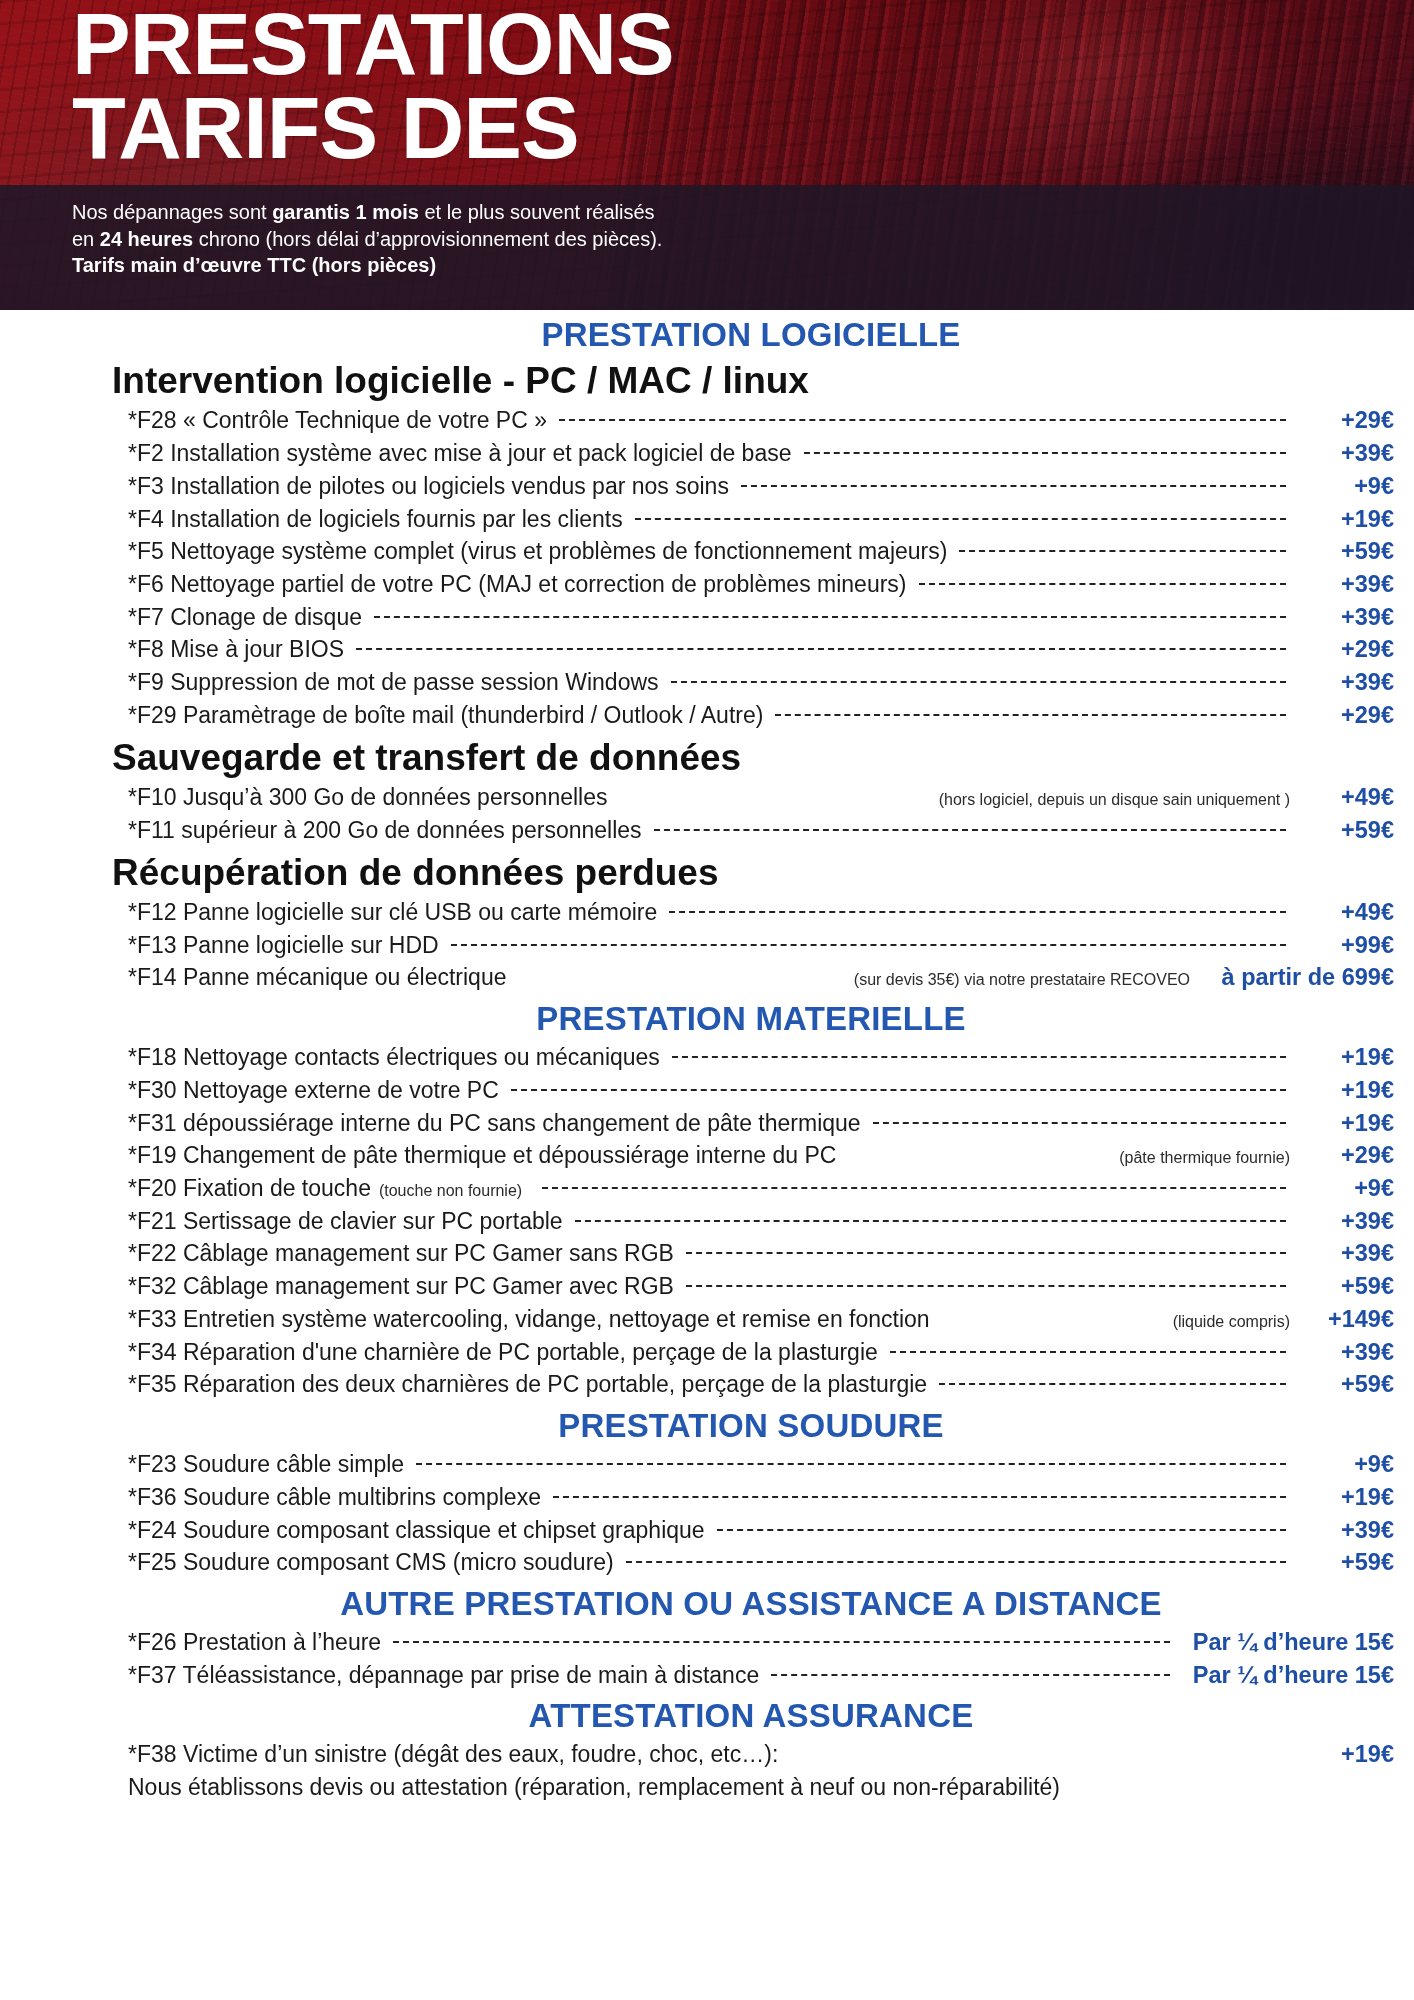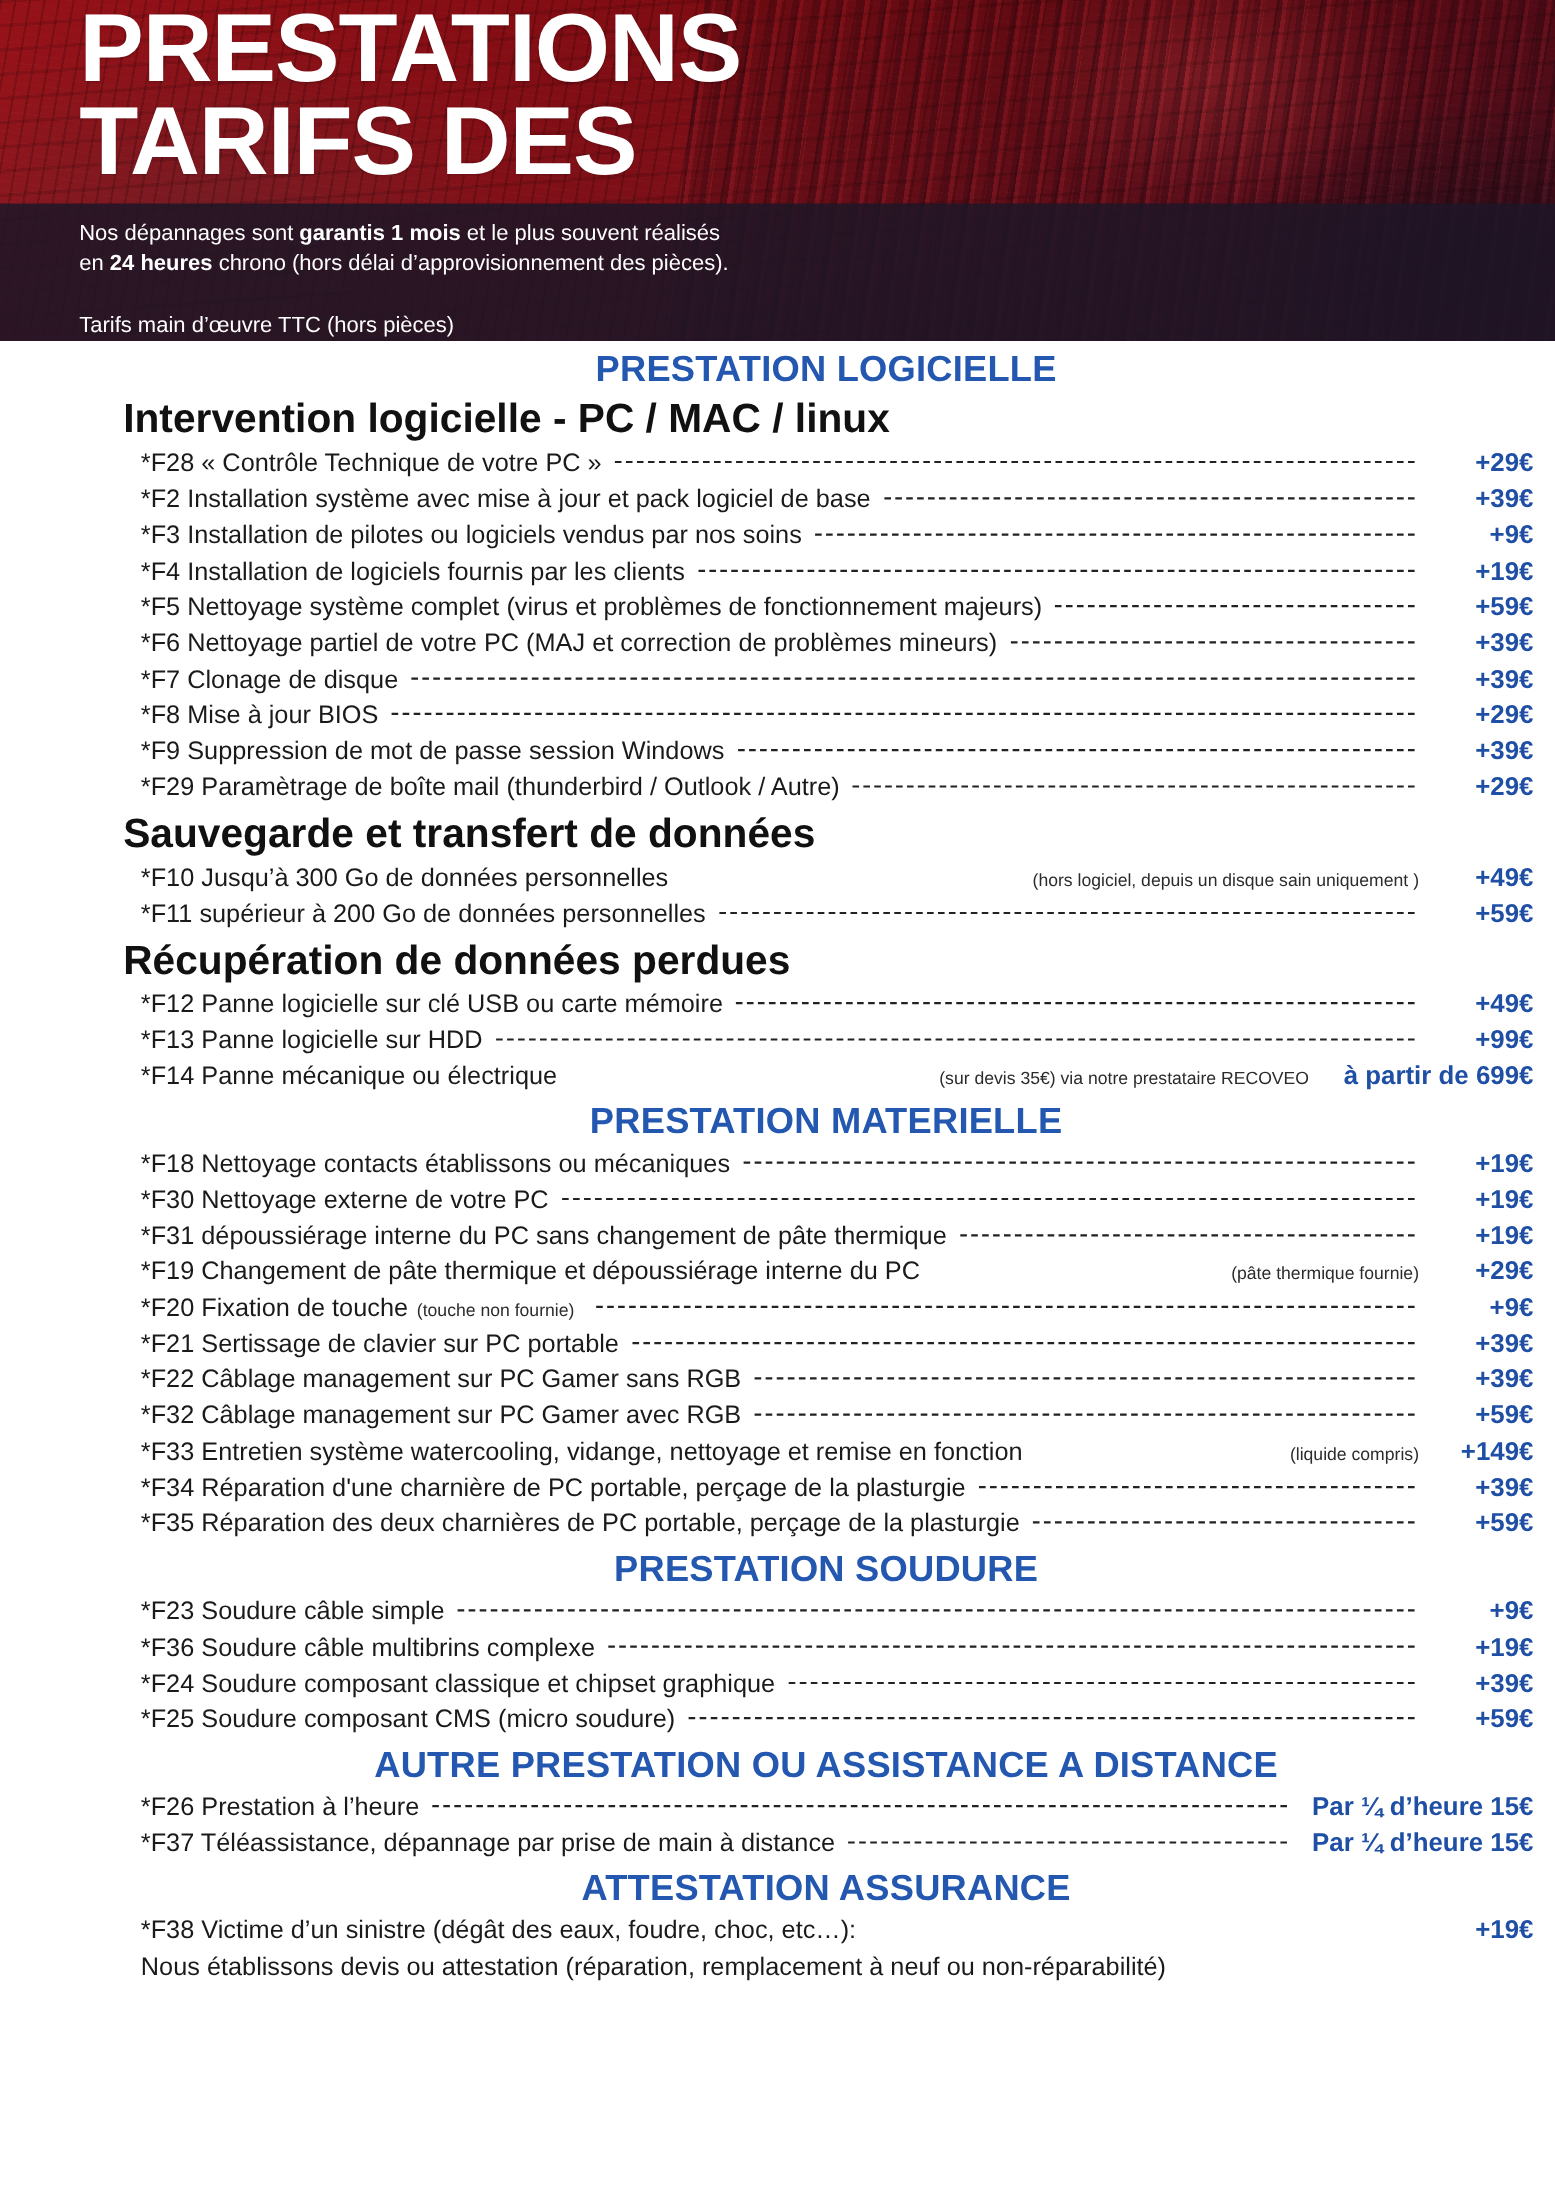--- a/index.html
+++ b/index.html
@@ -56,21 +56,21 @@
   .intro{
     position:absolute;left:0;top:185px;width:1414px;height:125px;
     background:rgba(30,22,38,.86);
     color:#ffffff;
   }
   .intro-inner{
     padding:14px 0 0 72px;
     font-size:20px;line-height:1.33;font-weight:400;
   }
   .intro b{font-weight:bold;}
-  .intro .last{font-weight:normal;margin-top:31px;}
+  .intro .last{font-weight:bold;}
 
   
   .content{position:absolute;left:0;top:310px;width:1414px;}
   .sec-head{
     color:#2458b0;font-weight:bold;font-size:33px;letter-spacing:.2px;
     margin:6px 0 2px 88px;line-height:1.18;text-align:center;
   }
   .sub-head{
     color:#111;font-weight:bold;font-size:37px;
     margin:4px 0 1px 112px;line-height:1.2;
@@ -208,21 +208,21 @@
         <span class="price">+99€</span>
       </div>
       <div class="row nolead">
         <span class="lbl">*F14 Panne mécanique ou électrique</span>
         <span class="lead"></span>
         <span class="note">(sur devis 35€) via notre prestataire RECOVEO</span>
         <span class="price wide">à partir de 699€</span>
       </div>
       <div class="sec-head">PRESTATION MATERIELLE</div>
       <div class="row">
-        <span class="lbl">*F18 Nettoyage contacts établissons ou mécaniques</span>
+        <span class="lbl">*F18 Nettoyage contacts électriques ou mécaniques</span>
         <span class="lead"></span>
         <span class="price">+19€</span>
       </div>
       <div class="row">
         <span class="lbl">*F30 Nettoyage externe de votre PC</span>
         <span class="lead"></span>
         <span class="price">+19€</span>
       </div>
       <div class="row">
         <span class="lbl">*F31 dépoussiérage interne du PC sans changement de pâte thermique</span>

